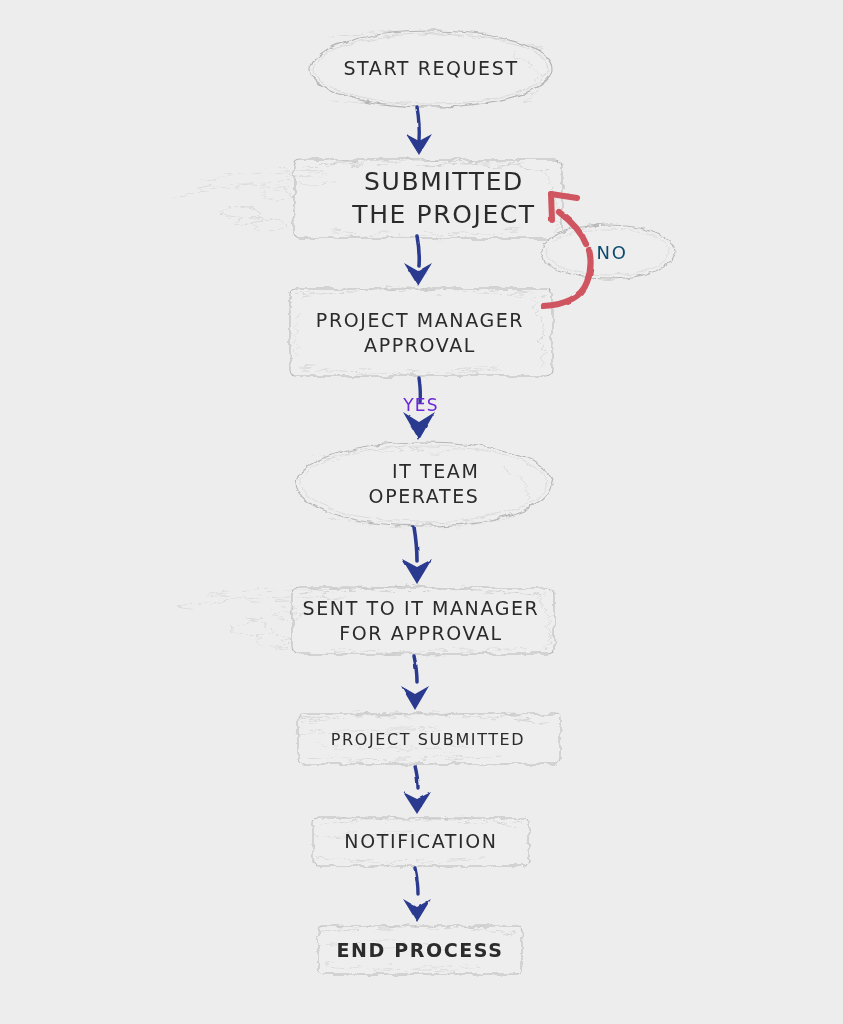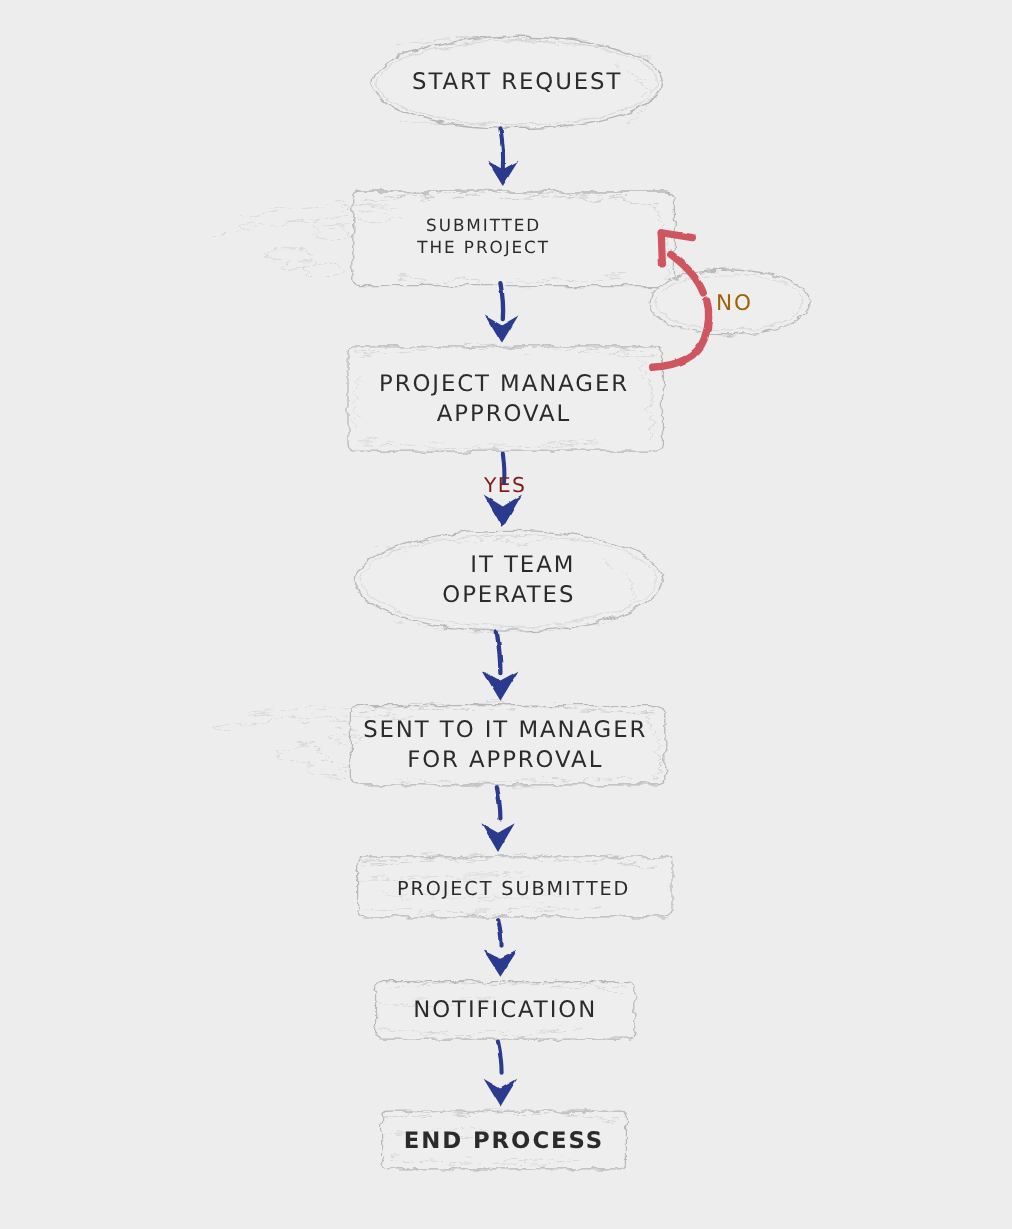--- a/index.html
+++ b/index.html
@@ -41,21 +41,21 @@
     font-weight: 400;
     transform: translate(-50%, -50%);
   }
   .edge-label {
     position: absolute;
     font-family: "DejaVu Sans", sans-serif;
     letter-spacing: 1.2px;
     transform: translate(-50%, -50%);
     pointer-events: none;
   }
-  .label-yes { color: #7f1d1d; font-size: 17px; }
+  .label-yes { color: #6d28d9; font-size: 17px; }
   .label-no  { color: #cf5560; font-size: 18px; }
 </style>
 </head>
 <body>
 
 <div id="flow-root">
 
   <svg id="flow-svg" viewBox="0 0 843 1024" xmlns="http://www.w3.org/2000/svg">
     <defs>
       <filter id="rough" x="-25%" y="-60%" width="150%" height="220%">
@@ -210,35 +210,35 @@
       <path d="M586 244 q-6 -16 -27 -32" fill="none" stroke="#cf5560" stroke-width="6.2" stroke-linecap="round" stroke-linejoin="round"></path>
 
       <path d="M551 194 l1 26" fill="none" stroke="#cf5560" stroke-width="6" stroke-linecap="round"></path>
       <path d="M551 194 l26 4" fill="none" stroke="#cf5560" stroke-width="6" stroke-linecap="round"></path>
     </g>
 
   </svg>
 
   <div class="node-label" style="left:431px; top:69px; font-size:19px;">START REQUEST</div>
 
-  <div class="node-label" style="left:403px; top:198px; font-size:14px;">SUBMITTED
+  <div class="node-label" style="left:444px; top:198px; font-size:25px;">SUBMITTED
 THE PROJECT</div>
 
   <div class="node-label" style="left:420px; top:333px; font-size:19px;">PROJECT MANAGER
 APPROVAL</div>
 
   <div class="node-label" style="left:424px; top:484px; font-size:19px;text-align:right;">IT TEAM
 OPERATES</div>
 
   <div class="node-label" style="left:421px; top:621px; font-size:19px;">SENT TO IT MANAGER
 FOR APPROVAL</div>
 
   <div class="node-label" style="left:428px; top:740px; font-size:16px;">PROJECT SUBMITTED</div>
 
   <div class="node-label" style="left:421px; top:842px; font-size:19px;">NOTIFICATION</div>
 
   <div class="node-label" style="left:420px; top:951px; font-size:19px;font-weight:bold;">END PROCESS</div>
 
-  <div class="node-label label-no" style="left:612px; top:253px; font-size:18px; color:#a16207;text-align:right;">NO</div>
+  <div class="node-label label-no" style="left:612px; top:253px; font-size:18px; color:#0c4a6e;text-align:right;">NO</div>
 
   <div class="edge-label label-yes" style="left:421px; top:405px;">YES</div>
 
 </div>
 
 </body></html>

